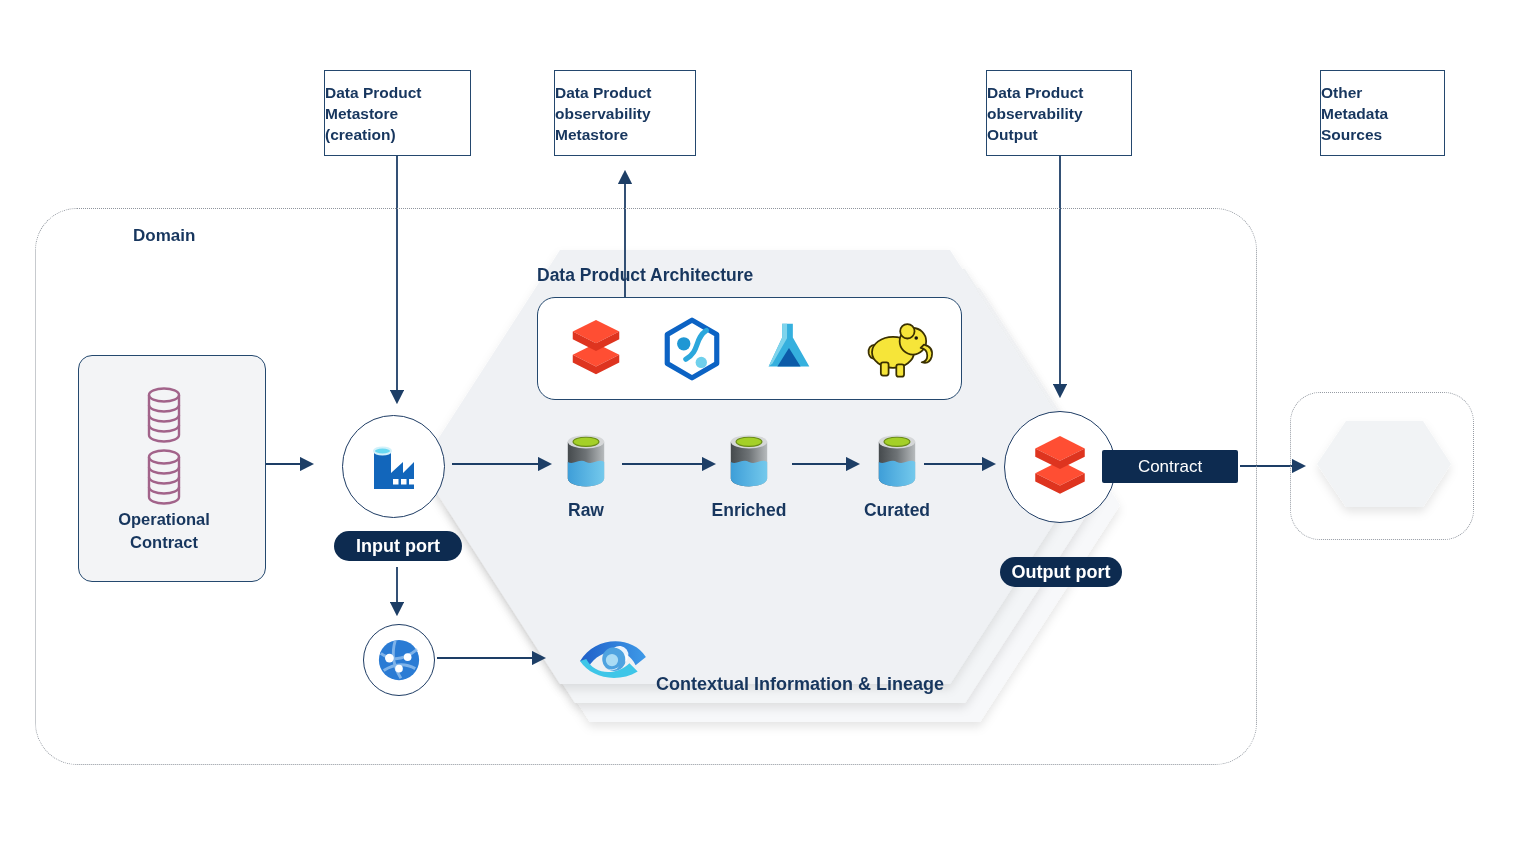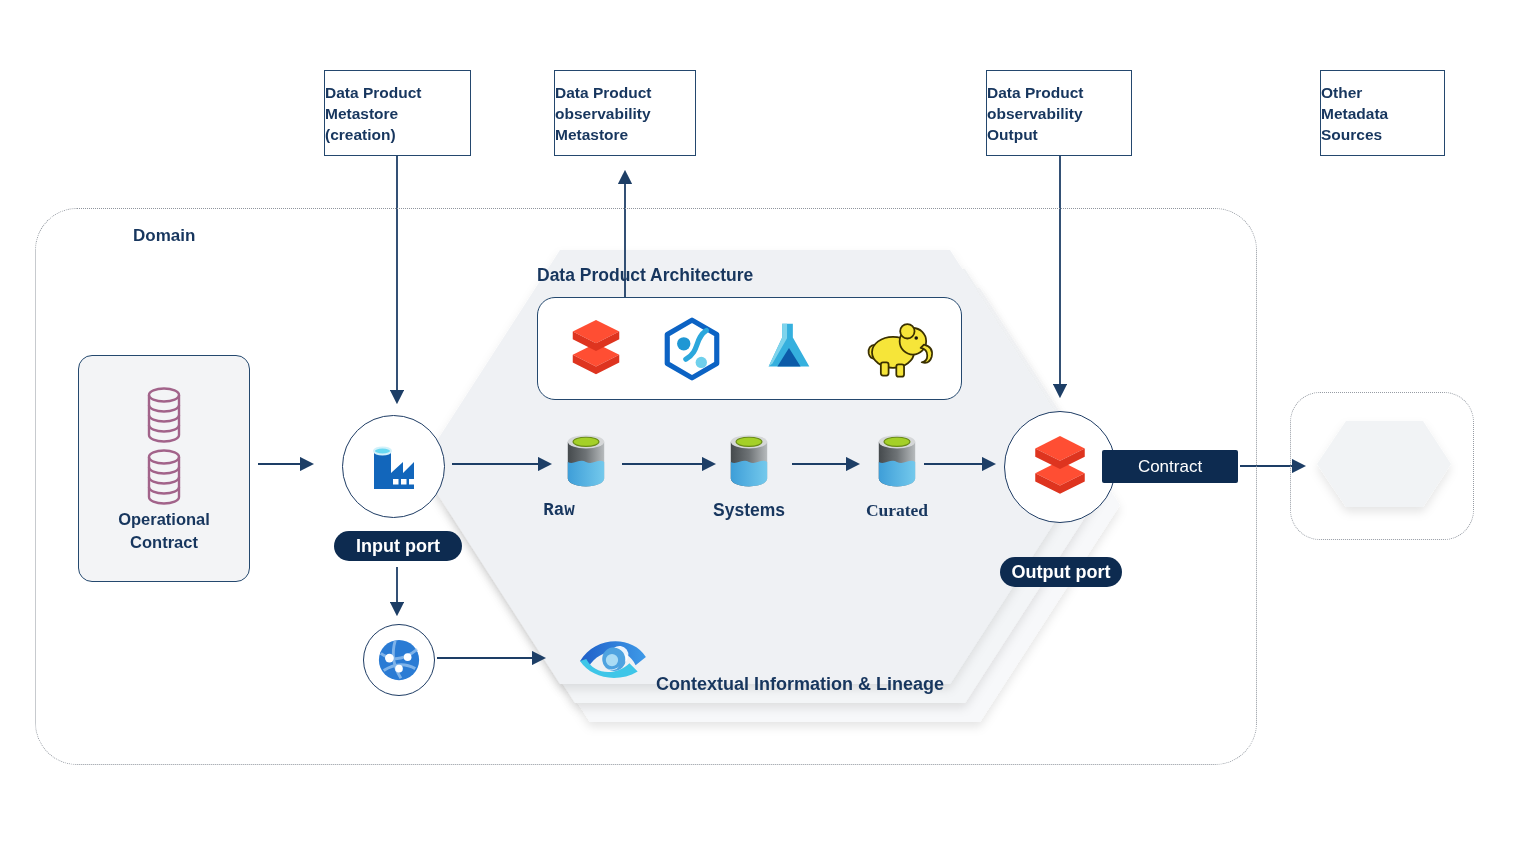--- a/index.html
+++ b/index.html
@@ -11,21 +11,21 @@
         display:flex;flex-direction:column;justify-content:center;text-align:left;
         font-weight:bold;font-size:15.5px;line-height:21px;}
   
   .domain{position:absolute;left:35px;top:208px;width:1220px;height:555px;
           border:1.6px dotted #8f959d;border-radius:42px;}
   .domain-label{position:absolute;left:133px;top:226px;font-size:17px;font-weight:bold;}
   .rightbox{position:absolute;left:1290px;top:392px;width:182px;height:146px;
             border:1.6px dotted #979ca4;border-radius:30px;}
   
   .opsys{position:absolute;left:78px;top:355px;width:170px;height:225px;background:#f3f4f6;
-         border:1.6px solid #24486e;border-radius:14px;}
+         border:1.6px solid #24486e;border-radius:14px;padding-left:16px;}
   .opsys .dbi{position:absolute;left:62px;}
   .opsys-label{position:absolute;left:0;top:152px;width:170px;text-align:center;
                font-weight:bold;font-size:16.5px;line-height:23px;}
   
   .port-circle{position:absolute;background:#fff;border:1.7px solid #1e3c64;border-radius:50%;
                display:flex;align-items:center;justify-content:center;}
   .pill{position:absolute;background:#0d2b50;color:#fff;font-weight:bold;font-size:18px;
         text-align:center;border-radius:16px;}
   .contract{position:absolute;left:1102px;top:450px;width:136px;height:33px;background:#0d2b50;
             color:#fff;font-weight:normal;font-size:17px;text-align:center;line-height:33px;border-radius:2px;}
@@ -204,23 +204,23 @@
 
 <svg class="abs z2" style="left:563px;top:432px;" width="46" height="58" viewBox="0 0 48 58">
     <use href="#sym-adls"></use>
   </svg>
 <svg class="abs z2" style="left:726px;top:432px;" width="46" height="58" viewBox="0 0 48 58">
     <use href="#sym-adls"></use>
   </svg>
 <svg class="abs z2" style="left:874px;top:432px;" width="46" height="58" viewBox="0 0 48 58">
     <use href="#sym-adls"></use>
   </svg>
-<div class="stage-label z2" style="left:506px;font-family:Liberation Mono, monospace;">Raw</div>
-<div class="stage-label z2" style="left:696px;">Systems</div>
-<div class="stage-label z2" style="left:844px;font-family:Liberation Serif, serif;">Curated</div>
+<div class="stage-label z2" style="left:533px;">Raw</div>
+<div class="stage-label z2" style="left:696px;">Enriched</div>
+<div class="stage-label z2" style="left:844px;">Curated</div>
 
 <div class="port-circle z2" style="left:1004px;top:411px;width:110px;height:110px;">
   <svg width="66" height="66" viewBox="0 0 64 64">
     <use href="#sym-databricks"></use>
   </svg>
 </div>
 <div class="contract z2">Contract</div>
 <div class="pill z2" style="left:1000px;top:557px;width:122px;height:30px;line-height:30px;">Output port</div>
 
 <div class="port-circle z2" style="left:363px;top:624px;width:70px;height:70px;">

